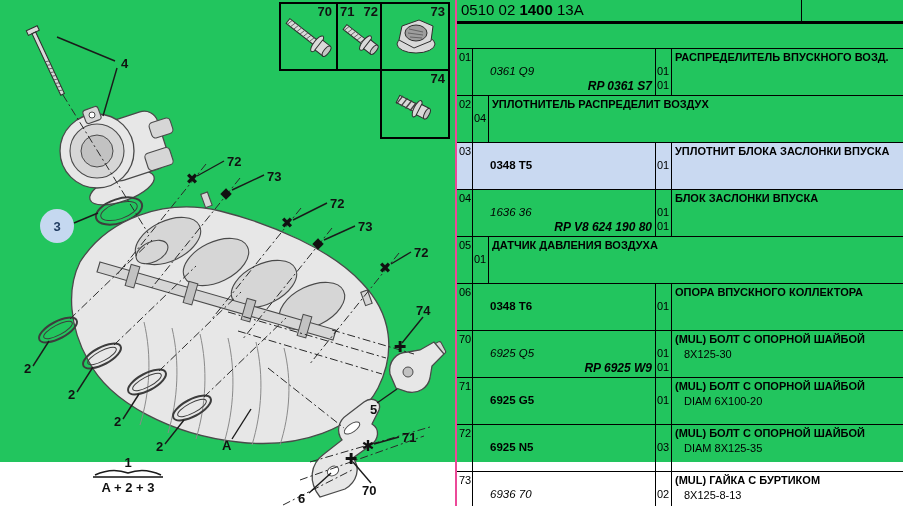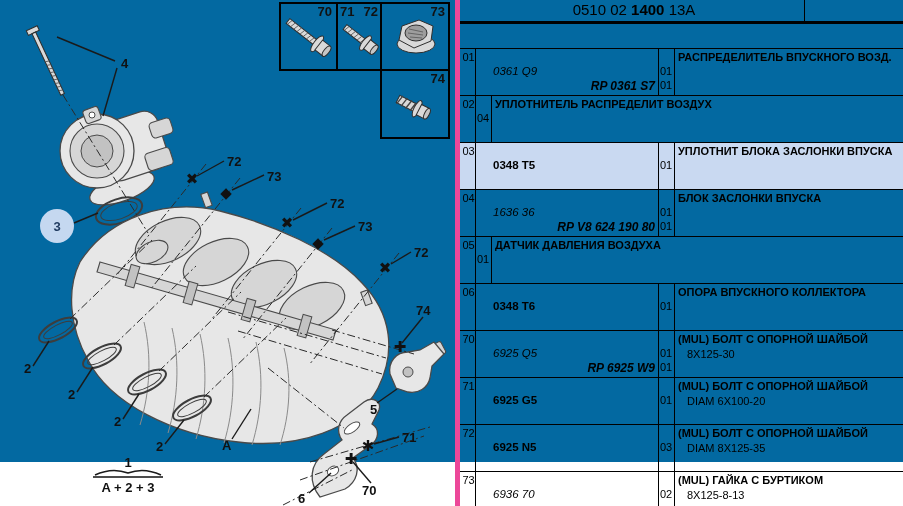--- a/index.html
+++ b/index.html
@@ -1,19 +1,19 @@
 <!DOCTYPE html>
 <html><head>
 <meta charset="utf-8">
 <style>
   html,body{margin:0;padding:0;background:#fff;}
   body{width:903px;height:506px;overflow:hidden;font-family:"Liberation Sans",sans-serif;color:#000;}
-  .page{position:relative;width:903px;height:462px;background:#0369a1;}
+  .page{position:relative;width:903px;height:462px;background:#22c55e;}
   .diagram-pane{position:absolute;left:0;top:0;width:455px;height:506px;}
-  .table-pane{position:absolute;left:455px;top:0;width:448px;height:506px;border-left:5px solid #ec4899;box-sizing:border-box;text-align:center;}
+  .table-pane{position:absolute;left:455px;top:0;width:448px;height:506px;border-left:2px solid #ec4899;box-sizing:border-box;}
 
   
   .hdr-left{position:absolute;left:0;top:0;width:345px;height:22px;border-bottom:1px solid #000;border-right:1px solid #000;box-sizing:border-box;font-size:15px;line-height:20px;padding-left:4px;white-space:nowrap;}
   .hdr-left .bold{font-weight:bold;}
   .hdr-right{position:absolute;left:345px;top:0;right:0;height:22px;border-bottom:1px solid #000;box-sizing:border-box;}
   .thick-rule{position:absolute;left:0;top:22px;width:100%;height:2px;background:#000;}
 
   
   .tbl{position:absolute;left:0;top:48px;right:0;bottom:0;border-top:1px solid #000;}
   .t-row{display:flex;position:relative;height:47px;border-bottom:1px solid #000;box-sizing:border-box;}

